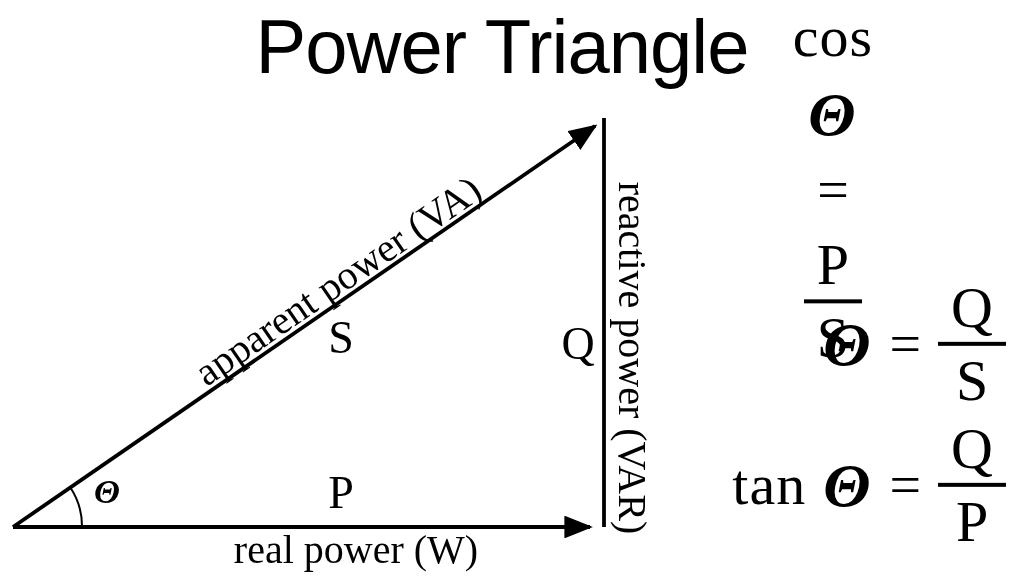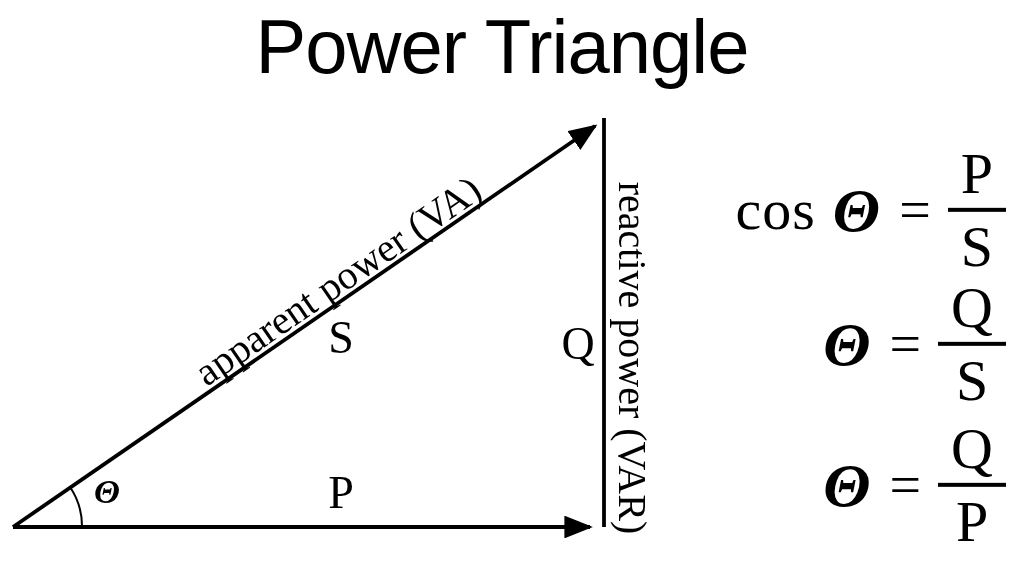--- a/index.html
+++ b/index.html
@@ -57,21 +57,21 @@
     left: 660px;
     width: 346px;
     display: flex;
     align-items: center;
     justify-content: flex-end;
     gap: 17px;
     transform: translateY(-50%);
     font-size: 58px;
     line-height: 1;
   }
-  .row-cos { top: 210px; }
+  .row-cos { top: 188px; flex-direction: column; }
   .row-sin { top: 344px; }
   .row-tan { top: 485px; }
 
   .fn { letter-spacing: 1px; }
   .theta {
     font-size: 62px;
     font-style: italic;
     font-weight: bold;
     margin-right: 2px;
   }
@@ -115,20 +115,21 @@
   </svg>
 
   <div class="lbl edge-lbl hyp-lbl">apparent power (VA)</div>
 
   <div class="lbl sym-lbl s-lbl">S</div>
 
   <div class="lbl edge-lbl vert-lbl">reactive power (VAR)</div>
 
   <div class="lbl sym-lbl q-lbl">Q</div>
 
+  <div class="lbl edge-lbl horiz-lbl">real power (W)</div>
 
   <div class="lbl sym-lbl p-lbl">P</div>
 
   <div class="lbl theta-lbl">Θ</div>
 
   <div class="formula-row row-cos">
     <span class="fn">cos</span>
     <span class="theta">Θ</span>
     <span class="eq">=</span>
     <span class="frac">
@@ -140,20 +141,21 @@
   <div class="formula-row row-sin">
     <span class="theta">Θ</span>
     <span class="eq">=</span>
     <span class="frac">
       <span class="num">Q</span>
       <span class="den">S</span>
     </span>
   </div>
 
   <div class="formula-row row-tan">
+    <span class="fn">tan</span>
     <span class="theta">Θ</span>
     <span class="eq">=</span>
     <span class="frac">
       <span class="num">Q</span>
       <span class="den">P</span>
     </span>
   </div>
 
 </div>
 

